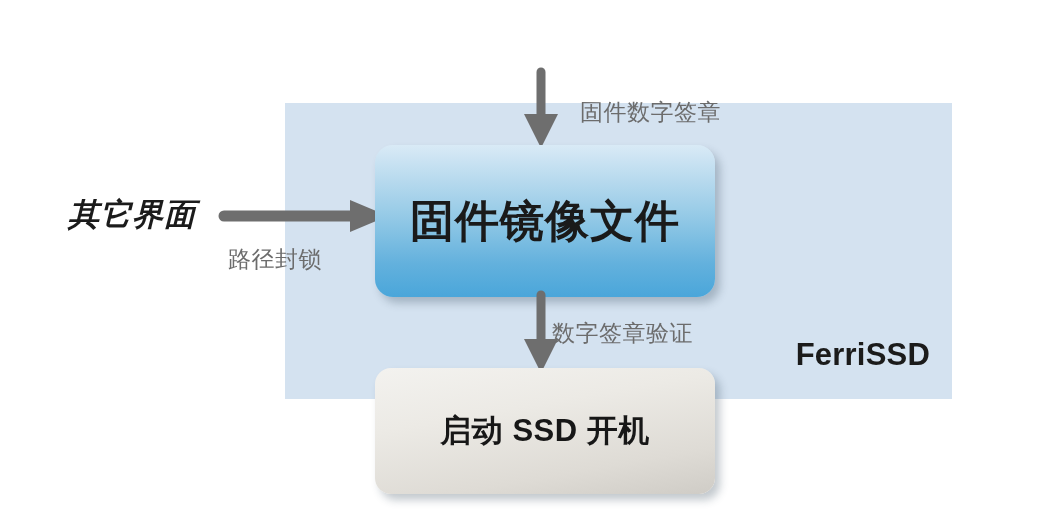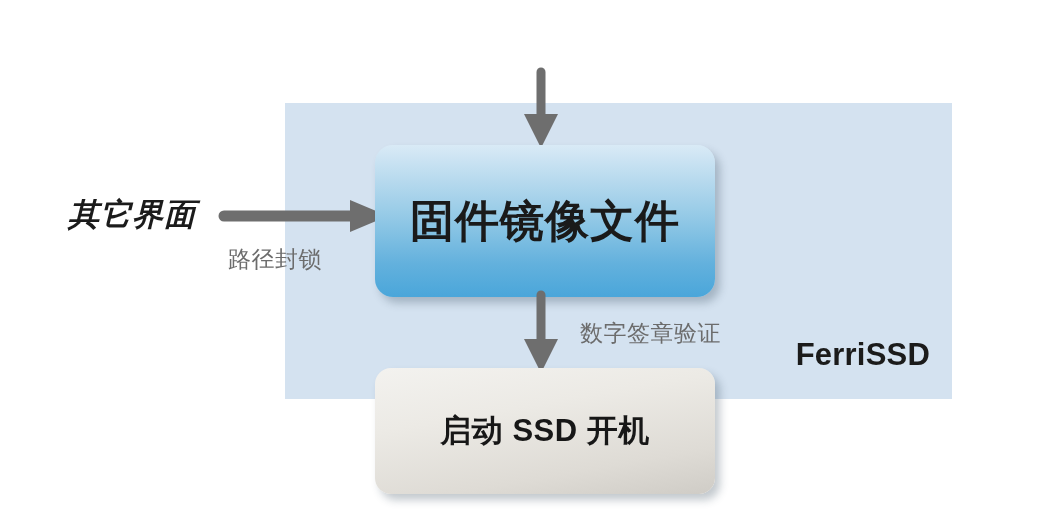--- a/index.html
+++ b/index.html
@@ -104,21 +104,21 @@
   .heading-other    { left: 68px;  top: 194px; font-style: italic; }
 
   .edge-label {
     position: absolute;
     font-size: 23px;
     color: #6c6c6c;
     white-space: nowrap;
     letter-spacing: 0.5px;
   }
   .label-sign      { left: 580px; top: 97px; }
-  .label-verify    { left: 580px; top: 318px; }
+  .label-verify    { left: 552px; top: 318px; }
   .label-lock      { left: 228px; top: 244px; }
 
   
   .arrow-svg {
     position: absolute;
     overflow: visible;
   }
   .arrow-v1 { left: 518px; top: 68px;  width: 46px; height: 82px; }
   .arrow-v2 { left: 518px; top: 293px; width: 46px; height: 82px; }
   .arrow-h1 { left: 218px; top: 198px; width: 172px; height: 36px; }
@@ -133,20 +133,21 @@
   </div>
 
 
   <div class="heading heading-other">其它界面</div>
 
   <svg class="arrow-svg arrow-v1" viewBox="0 0 46 82">
     <path d="M23 4 L23 48" stroke="#6e6e6e" stroke-width="9" stroke-linecap="round" fill="none"></path>
     <path d="M6 46 L40 46 L23 80 Z" fill="#6e6e6e"></path>
   </svg>
 
+  <div class="edge-label label-sign">固件数字签章</div>
 
   <svg class="arrow-svg arrow-h1" viewBox="0 0 172 36">
     <path d="M6 18 L136 18" stroke="#6e6e6e" stroke-width="11" stroke-linecap="round" fill="none"></path>
     <path d="M132 2 L132 34 L170 18 Z" fill="#6e6e6e"></path>
   </svg>
 
   <div class="edge-label label-lock">路径封锁</div>
 
   <div class="box-blue">
     <span class="box-text">固件镜像文件</span>

